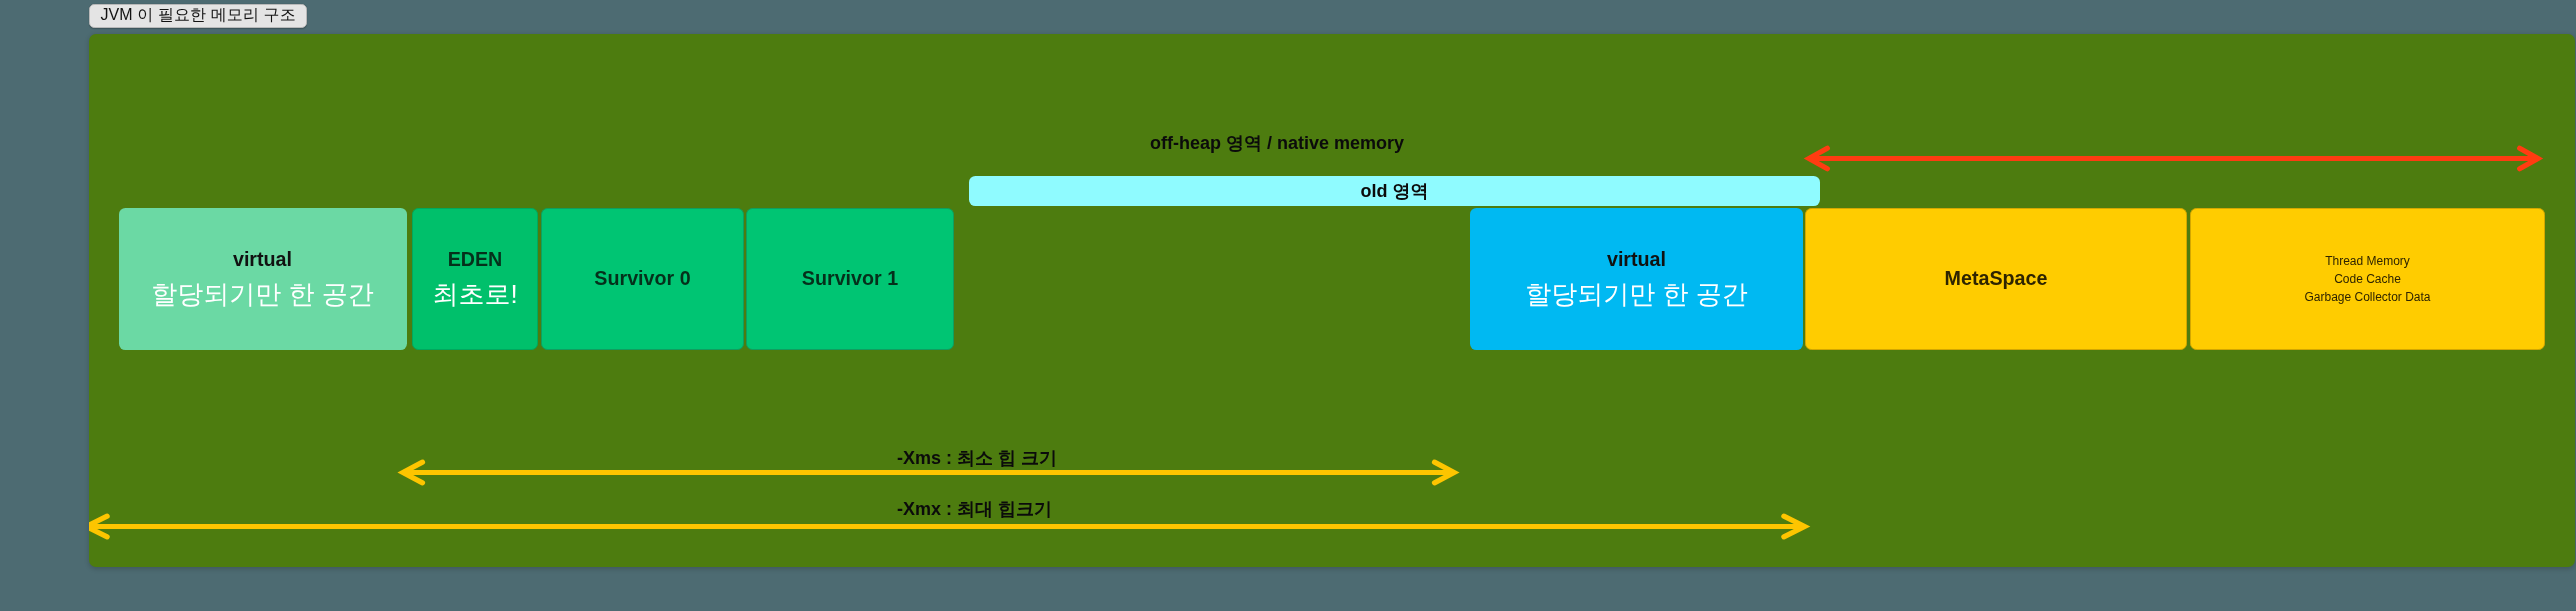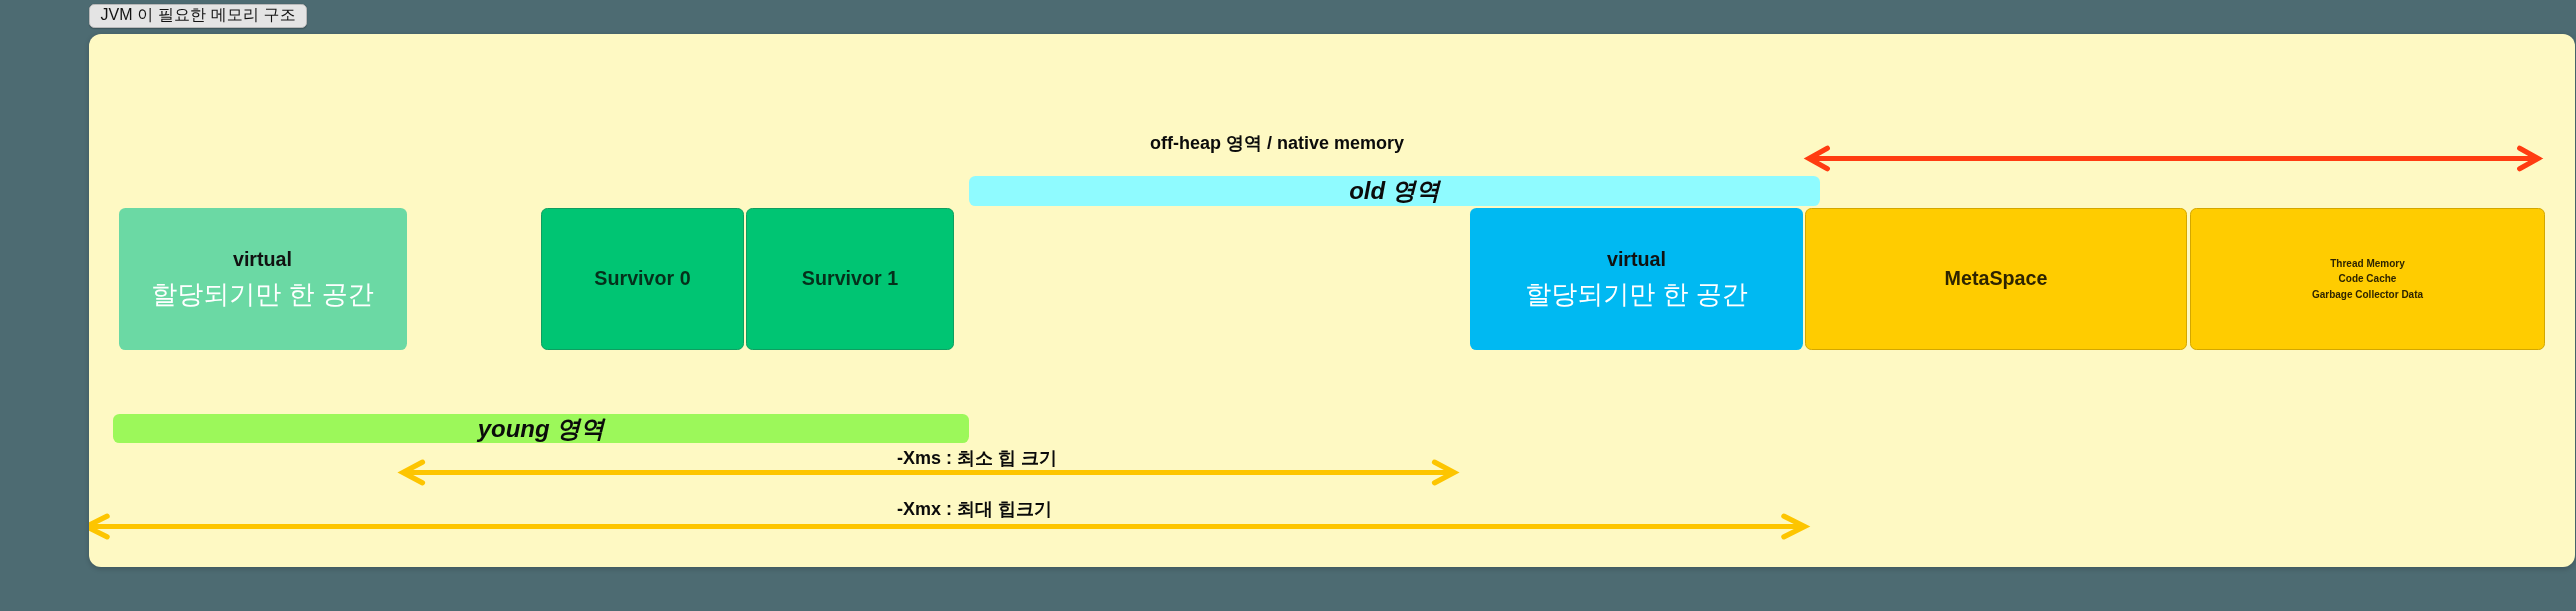--- a/index.html
+++ b/index.html
@@ -28,22 +28,22 @@
     letter-spacing: 0.1px;
     z-index: 40;
     box-shadow: 0 0.6px 1.2px rgba(0,0,0,.22);
   }
 
   
   #canvas {
     position: absolute;
     left: 45px; top: 34px;
     width: 2486px; height: 533px;
-    background: #fef9c3;
-    border-radius: 12px;
+    background: #4d7c0f;
+    border-radius: 7px;
     box-shadow: 0 1.7px 5.2px rgba(0,0,0,.18);
     overflow: hidden;
   }
 
   
   .blk {
     position: absolute;
     top: 174px;
     height: 142px;
     display: flex;
@@ -61,22 +61,22 @@
   }
   .blk .t2 {
     font-size: 26px;
     font-weight: 400;
     color: #ffffff;
     line-height: 1.18;
     white-space: nowrap;
     margin-top: 8px;
   }
   .blk.tiny .t1 {
-    font-size: 10px;
-    font-weight: bold;
+    font-size: 12px;
+    font-weight: normal;
     line-height: 1.52;
     color: #2e2400;
   }
 
   
   #blk-virtual-young { left: 29.5px;   width: 288px;  background: #6bd9a4; }
   #blk-virtual-young .t1 { color: #111111; }
 
   #blk-eden         { left: 323px;  width: 126px;  background: #00c06b;
                       border: 1.7px solid #00a85e; }
@@ -102,25 +102,24 @@
   #blk-meta .t1 { color: #2e2400; }
 
   #blk-native       { left: 2101px; width: 355px;  background: #ffcc00;
                       border: 1.7px solid #d3a700; }
 
   
   .banner {
     position: absolute;
     display: flex; align-items: center; justify-content: center;
     border-radius: 6.4px;
-    font-size: 24px;
+    font-size: 18px;
     font-weight: bold;
     color: #0b0b0b;
     white-space: nowrap;
-    font-style: italic;
   }
   #banner-old   { left: 880px; top: 142px; width: 851px; height: 30px;
                   background: #8ffbff; }
   #banner-young { left: 24px;  top: 380px; width: 856px; height: 29px;
                   background: #9cf85a; }
 
   
   .measure-label {
     position: absolute;
     font-size: 18px;
@@ -158,20 +157,24 @@
 
     <div class="banner" id="banner-old">
       <span>old 영역</span>
     </div>
 
     <div class="blk" id="blk-virtual-young">
       <span class="t1">virtual</span>
       <span class="t2">할당되기만 한 공간</span>
     </div>
 
+    <div class="blk" id="blk-eden">
+      <span class="t1">EDEN</span>
+      <span class="t2">최초로!</span>
+    </div>
 
     <div class="blk" id="blk-surv0">
       <span class="t1">Survivor 0</span>
     </div>
 
     <div class="blk" id="blk-surv1">
       <span class="t1">Survivor 1</span>
     </div>
 
 
@@ -183,23 +186,20 @@
     <div class="blk" id="blk-meta">
       <span class="t1">MetaSpace</span>
     </div>
 
     <div class="blk tiny" id="blk-native">
       <span class="t1">Thread Memory</span>
       <span class="t1">Code Cache</span>
       <span class="t1">Garbage Collector Data</span>
     </div>
 
-    <div class="banner" id="banner-young">
-      <span>young 영역</span>
-    </div>
 
     <div class="measure-label" id="label-xms">-Xms : 최소 힙 크기</div>
     <svg class="arrow-svg" id="arrow-xms" viewBox="0 0 1860 40">
       <line x1="20" y1="20" x2="1840" y2="20" stroke="#fdc500" stroke-width="9"></line>
       <polyline points="50,2 16,20 50,38" fill="none" stroke="#fdc500" stroke-width="9" stroke-linecap="round"></polyline>
       <polyline points="1810,2 1844,20 1810,38" fill="none" stroke="#fdc500" stroke-width="9" stroke-linecap="round"></polyline>
     </svg>
 
     <div class="measure-label" id="label-xmx">-Xmx : 최대 힙크기</div>
     <svg class="arrow-svg" id="arrow-xmx" viewBox="0 0 3020 40">

